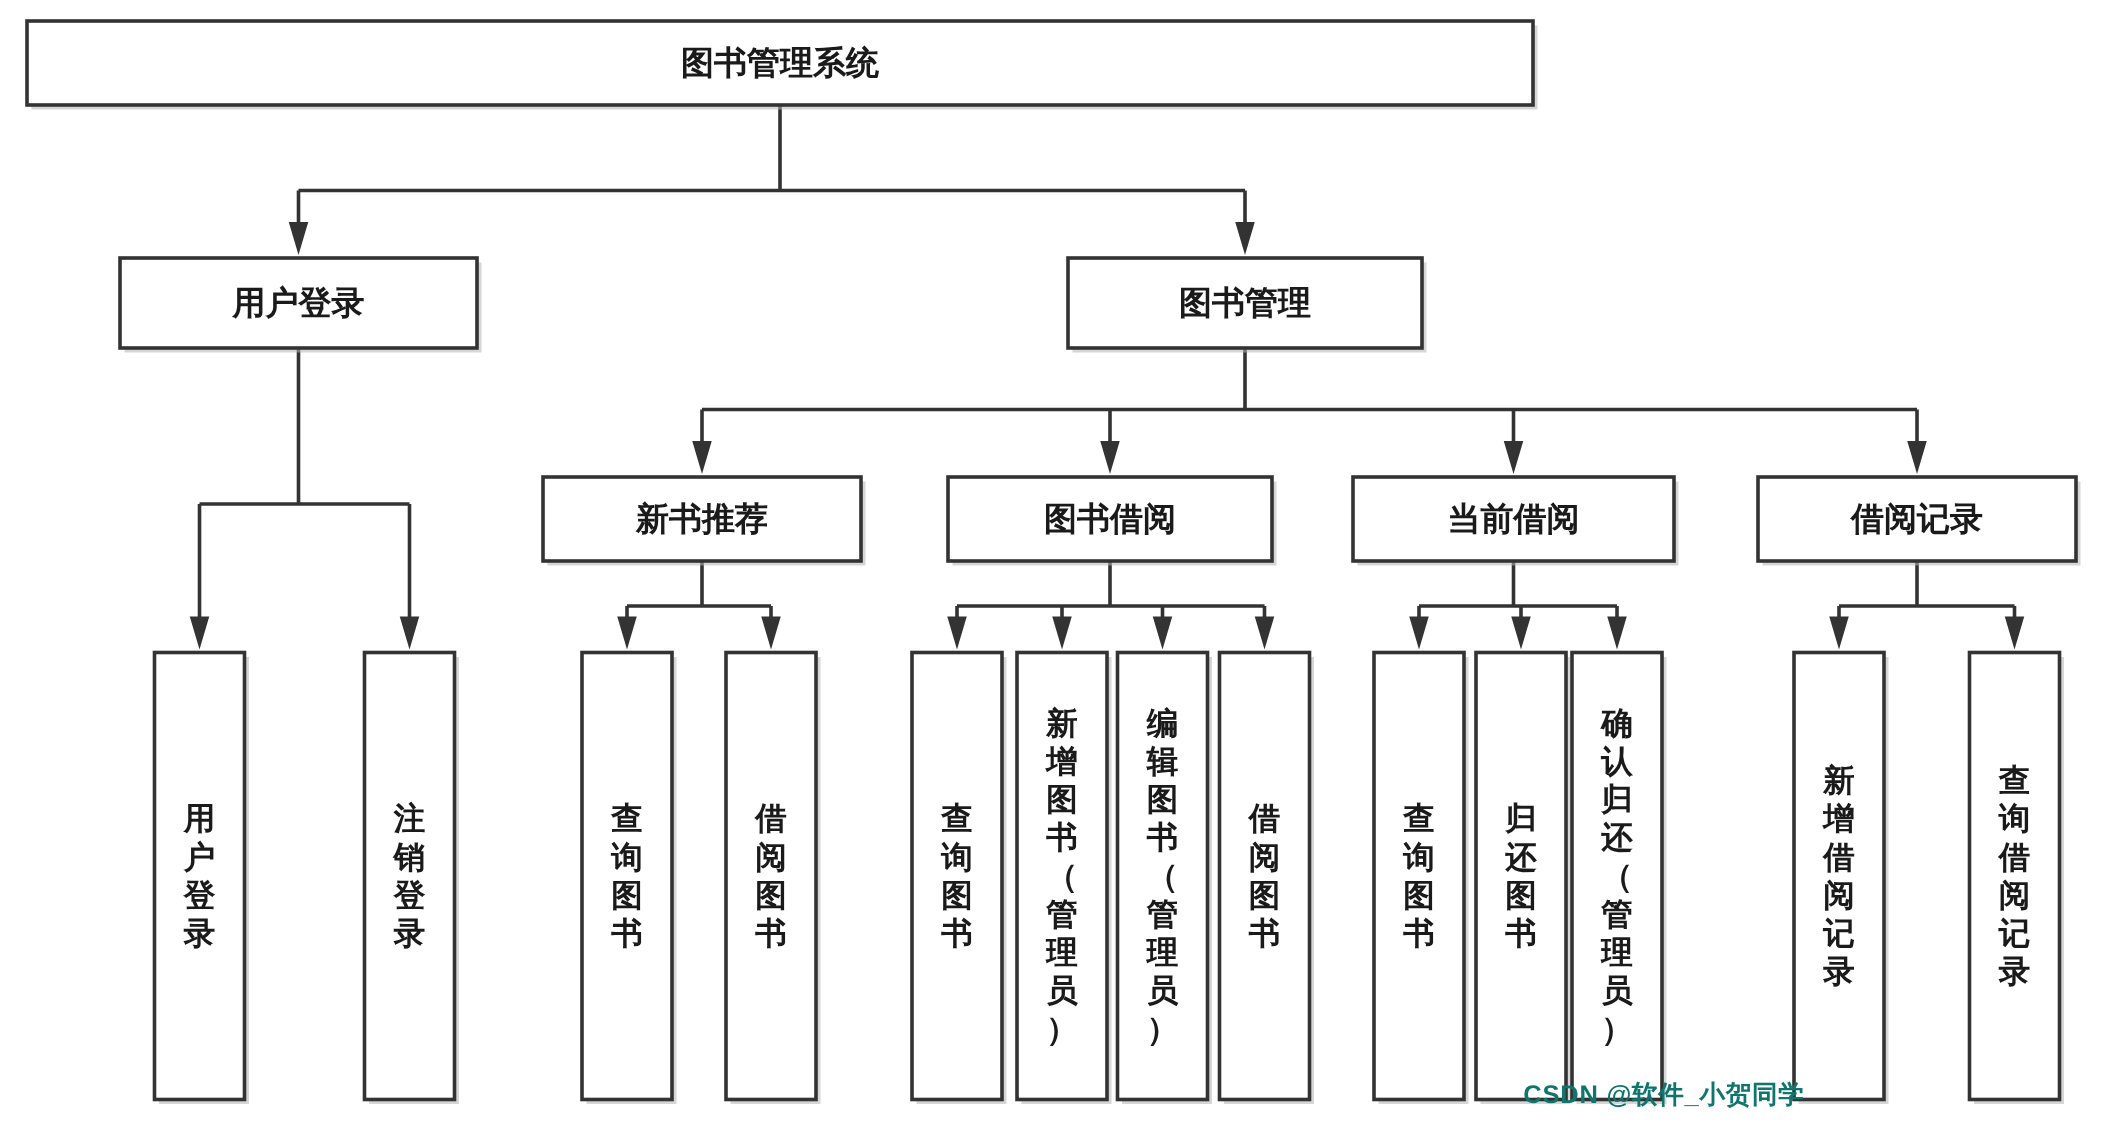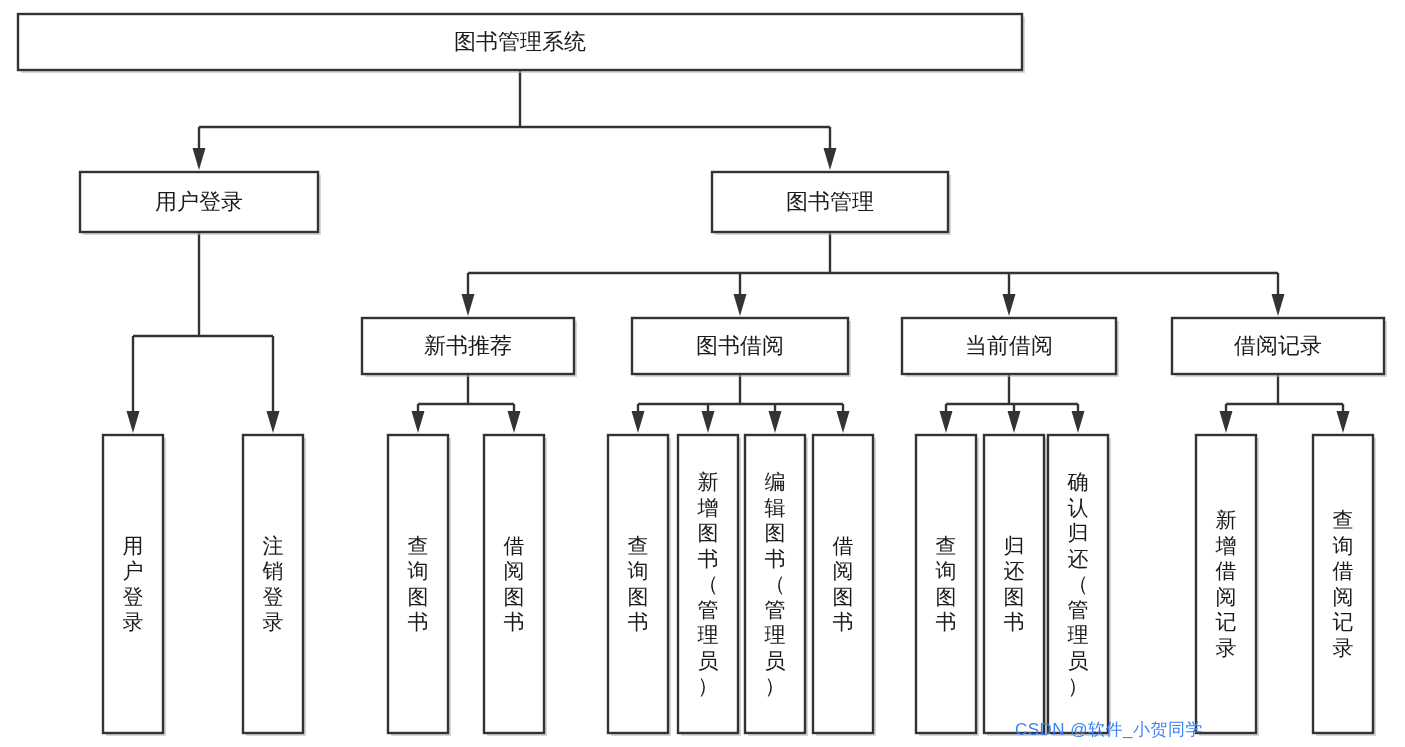--- a/index.html
+++ b/index.html
@@ -11,20 +11,21 @@
     width: 1405px;
     height: 747px;
     font-family: "Liberation Sans", "DejaVu Sans", sans-serif;
     overflow: hidden;
     position: relative;
   }
   #diagram-root {
     position: relative;
     width: 1217px;
     height: 747px;
+    font-weight: bold;
   }
   svg.diagram-canvas {
     position: absolute;
     left: 0;
     top: 0;
     width: 1405px;
     height: 747px;
   }
   .node-box {
     fill: #ffffff;
@@ -44,21 +45,21 @@
   .arrow-head {
     fill: #333333;
     stroke: none;
   }
   .watermark {
     position: absolute;
     right: 14px;
     bottom: 6px;
     font-family: "Liberation Sans", "DejaVu Sans", sans-serif;
     font-size: 17px;
-    color: #3b82f6;
+    color: #0f766e;
     letter-spacing: 0.5px;
     white-space: nowrap;
     user-select: none;
   }
 </style>
 </head>
 <body>
 
 <div id="diagram-root">
   <svg class="diagram-canvas" id="diagram-canvas" viewBox="0 0 1405 747">

